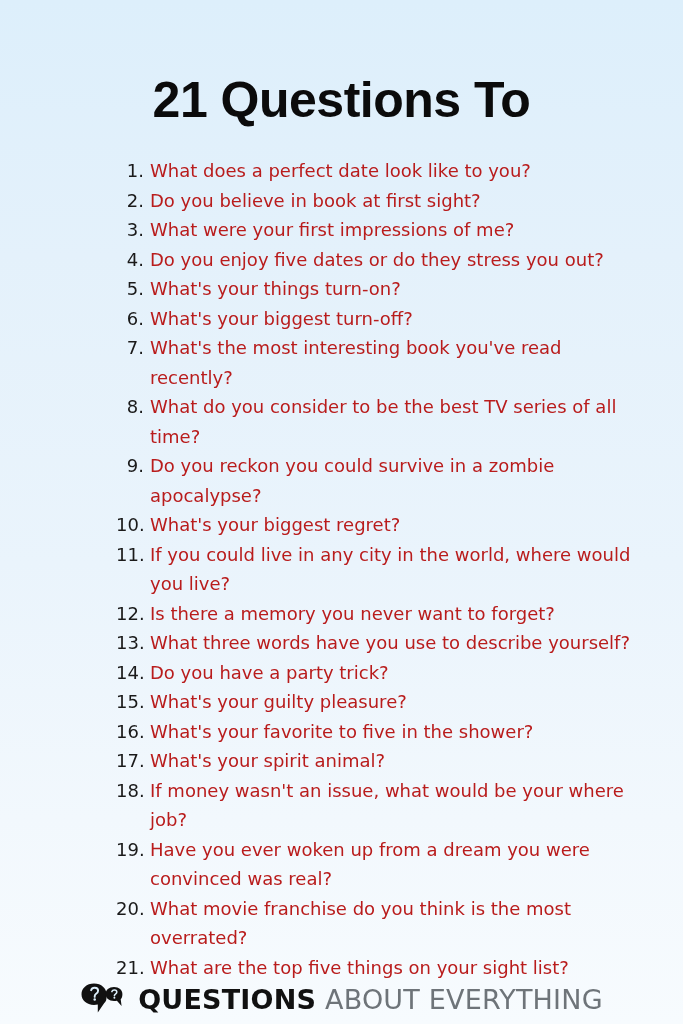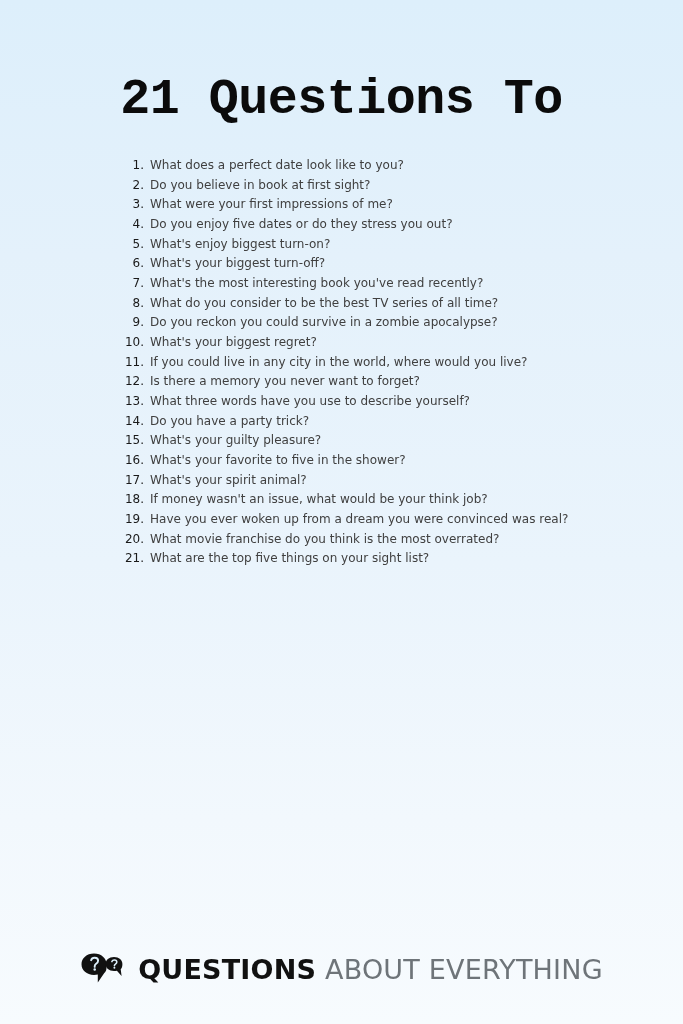--- a/index.html
+++ b/index.html
@@ -18,43 +18,43 @@
   .page {
     width: 683px;
     height: 1024px;
     box-sizing: border-box;
     padding: 62px 36px 20px 36px;
     display: flex;
     flex-direction: column;
   }
   .title {
     text-align: center;
-    font-family: Liberation Mono, monospace;
+    font-family: Liberation Sans, sans-serif;
     font-weight: bold;
     font-size: 50px;
     line-height: 1.52;
     letter-spacing: -0.5px;
     color: #0b0b0b;
     margin: 0 0 18px 0;
   }
   .title .line {
     display: block;
   }
   .list {
     margin: 0;
     padding: 0 12px 0 80px;
     list-style: none;
     counter-reset: qnum;
   }
   .list li {
     counter-increment: qnum;
     position: relative;
-    font-size: 12px;
+    font-size: 18px;
     line-height: 1.64;
-    color: #404040;
+    color: #b91c1c;
     padding-left: 34px;
     margin-bottom: 0px;
   }
   .list li::before {
     content: counter(qnum) ".";
     position: absolute;
     left: 0;
     width: 28px;
     text-align: right;
     color: #1a1a1a;
@@ -93,34 +93,34 @@
 
   <h1 class="title">
     <span class="line">21 Questions To</span>
   </h1>
 
   <ol class="list">
     <li>What does a perfect date look like to you?</li>
     <li>Do you believe in book at first sight?</li>
     <li>What were your first impressions of me?</li>
     <li>Do you enjoy five dates or do they stress you out?</li>
-    <li>What's enjoy biggest turn-on?</li>
+    <li>What's your things turn-on?</li>
     <li>What's your biggest turn-off?</li>
     <li>What's the most interesting book you've read recently?</li>
     <li>What do you consider to be the best TV series of all time?</li>
     <li>Do you reckon you could survive in a zombie apocalypse?</li>
     <li>What's your biggest regret?</li>
     <li>If you could live in any city in the world, where would you live?</li>
     <li>Is there a memory you never want to forget?</li>
     <li>What three words have you use to describe yourself?</li>
     <li>Do you have a party trick?</li>
     <li>What's your guilty pleasure?</li>
     <li>What's your favorite to five in the shower?</li>
     <li>What's your spirit animal?</li>
-    <li>If money wasn't an issue, what would be your think job?</li>
+    <li>If money wasn't an issue, what would be your where job?</li>
     <li>Have you ever woken up from a dream you were convinced was real?</li>
     <li>What movie franchise do you think is the most overrated?</li>
     <li>What are the top five things on your sight list?</li>
   </ol>
 
   <div class="footer">
     <span class="logo-mark">
       <svg width="46" height="34" viewBox="0 0 46 34" xmlns="http://www.w3.org/2000/svg">
         <path d="M14 1.5 C6.6 1.5 1.5 6.3 1.5 12.2 C1.5 18.1 6.6 22.9 14 22.9 C15.3 22.9 16.6 22.75 17.8 22.45 L17.8 30.5 L24.3 21.0 C26.9 19.0 26.5 16.0 26.5 12.2 C26.5 6.3 21.4 1.5 14 1.5 Z" fill="#111111"></path>
         <path d="M11.1 8.2 C11.6 6.6 13.0 5.7 14.8 5.8 C16.8 5.9 18.1 7.1 18.1 8.8 C18.1 10.2 17.3 11.0 16.1 11.8 C15.1 12.5 14.7 13.1 14.7 14.2 L14.7 14.9" stroke="#ddeffb" stroke-width="1.9" fill="none" stroke-linecap="round"></path>

